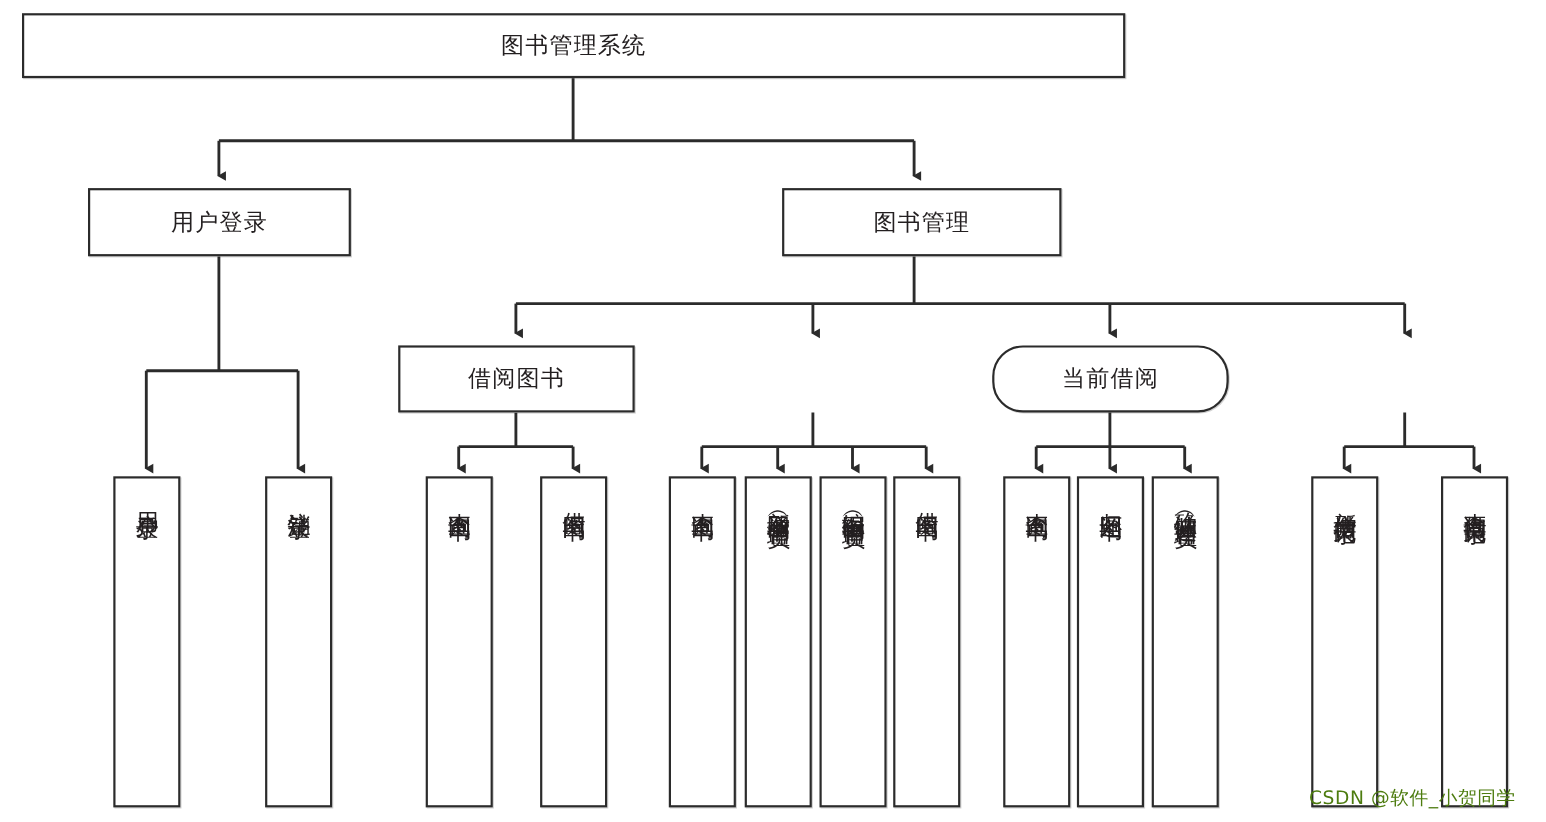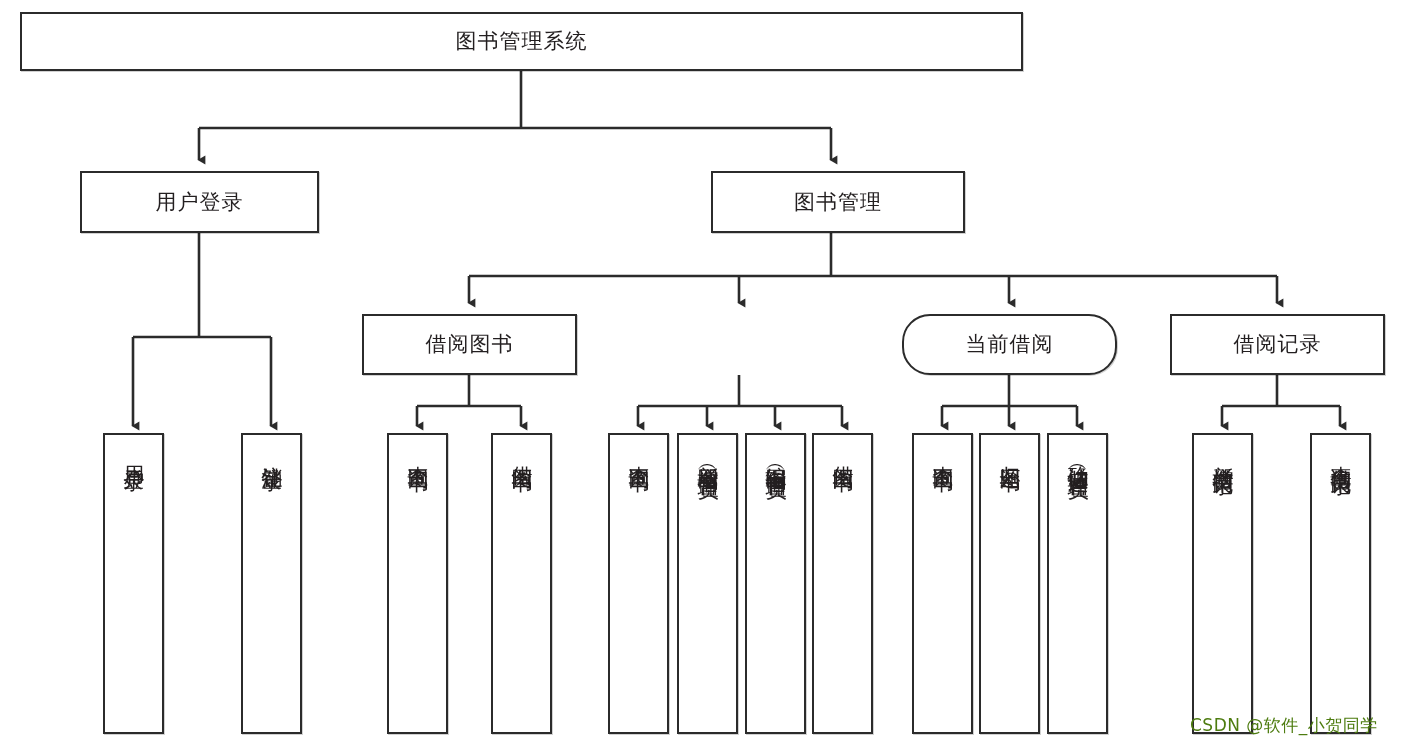--- a/index.html
+++ b/index.html
@@ -131,23 +131,20 @@
 
   <div class="node" style="left:362px;top:314px;width:215px;height:61px;">
     <span class="label">借阅图书</span>
   </div>
 
 
   <div class="node" style="left:902px;top:314px;width:215px;height:61px;border-radius:28px;">
     <span class="label">当前借阅</span>
   </div>
 
-  <div class="node" style="left:1170px;top:314px;width:215px;height:61px;">
-    <span class="label">借阅记录</span>
-  </div>
 
   <div class="node leaf" style="left:103px;top:433px;width:61px;height:301px;">
     <span class="label">用户登录</span>
   </div>
   <div class="node leaf" style="left:241px;top:433px;width:61px;height:301px;">
     <span class="label">注销登录</span>
   </div>
 
   <div class="node leaf" style="left:387px;top:433px;width:61px;height:301px;">
     <span class="label">查询图书</span>

